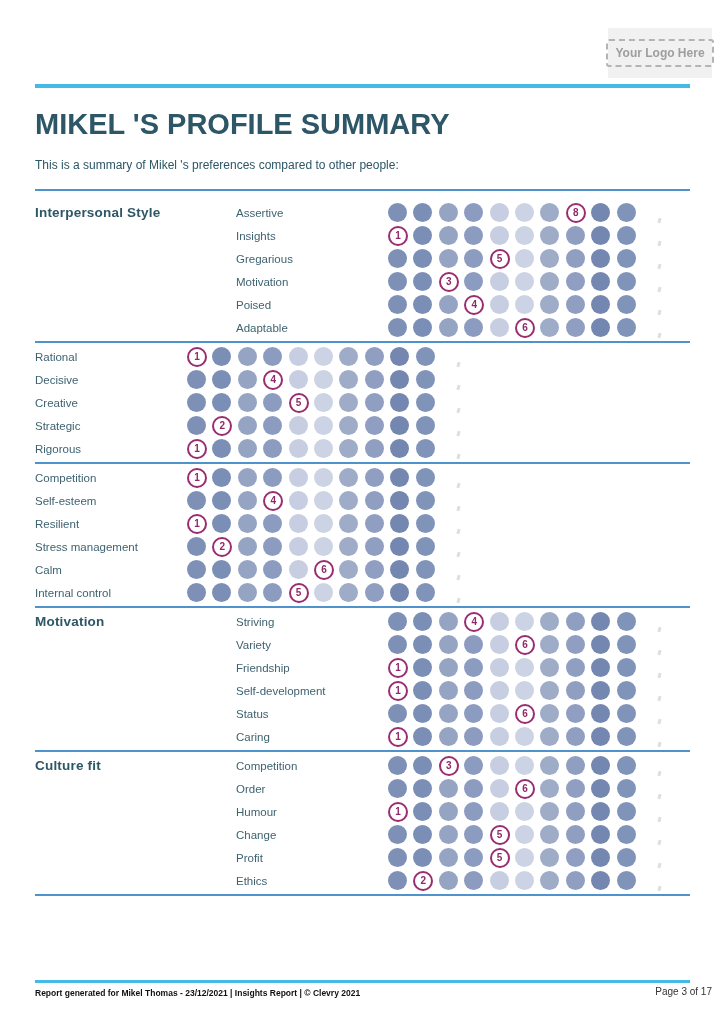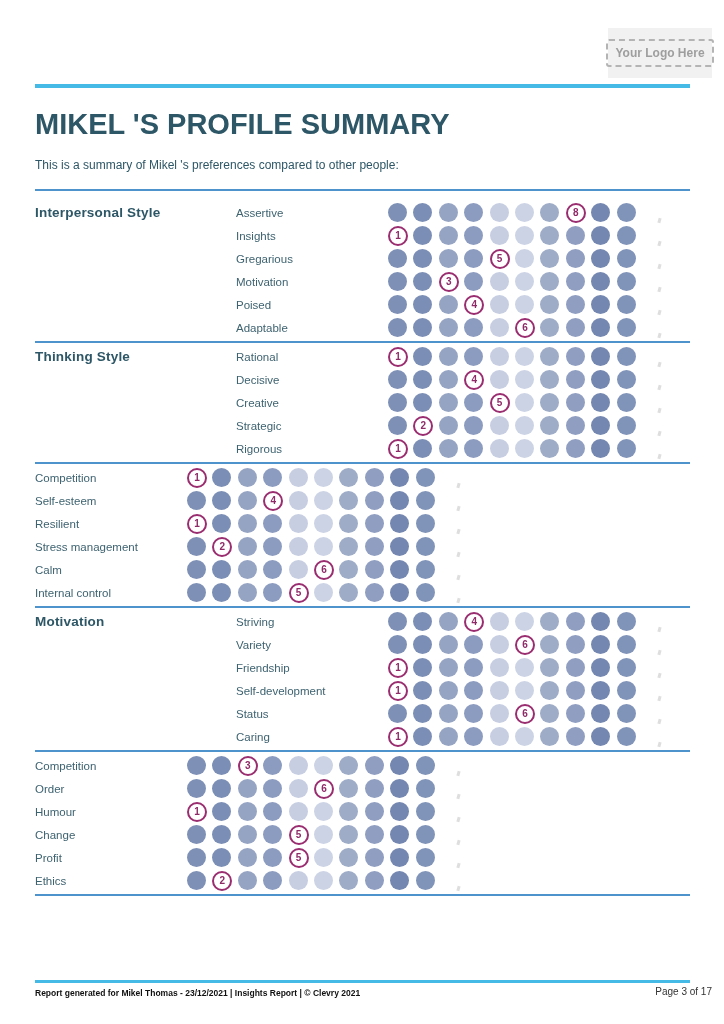--- a/index.html
+++ b/index.html
@@ -151,21 +151,20 @@
               <div class="dot" style="background: rgb(158, 172, 200);"></div>
               <div class="dot" style="background: rgb(143, 158, 193);"></div>
               <div class="dot" style="background: rgb(116, 135, 176);"></div>
               <div class="dot" style="background: rgb(128, 147, 184);"></div>
             </div>
             <div class="tick"></div>
           </div>
         </div>
       </div>
       <div class="section">
-        <div class="cat">Thinking Style</div>
         <div class="rows">
           <div class="row">
             <div class="trait">Rational</div>
             <div class="dots">
               <div class="score" style="border-color: rgb(154, 45, 112); color: rgb(142, 42, 104);">1</div>
               <div class="dot" style="background: rgb(123, 142, 181);"></div>
               <div class="dot" style="background: rgb(150, 164, 196);"></div>
               <div class="dot" style="background: rgb(140, 155, 192);"></div>
               <div class="dot" style="background: rgb(199, 206, 226);"></div>
               <div class="dot" style="background: rgb(204, 211, 229);"></div>
@@ -437,20 +436,21 @@
               <div class="dot" style="background: rgb(158, 172, 200);"></div>
               <div class="dot" style="background: rgb(143, 158, 193);"></div>
               <div class="dot" style="background: rgb(116, 135, 176);"></div>
               <div class="dot" style="background: rgb(128, 147, 184);"></div>
             </div>
             <div class="tick"></div>
           </div>
         </div>
       </div>
       <div class="section last">
+        <div class="cat">Culture fit</div>
         <div class="rows">
           <div class="row">
             <div class="trait">Competition</div>
             <div class="dots">
               <div class="dot" style="background: rgb(126, 144, 182);"></div>
               <div class="dot" style="background: rgb(123, 142, 181);"></div>
               <div class="score" style="border-color: rgb(154, 45, 112); color: rgb(142, 42, 104);">3</div>
               <div class="dot" style="background: rgb(140, 155, 192);"></div>
               <div class="dot" style="background: rgb(199, 206, 226);"></div>
               <div class="dot" style="background: rgb(204, 211, 229);"></div>

